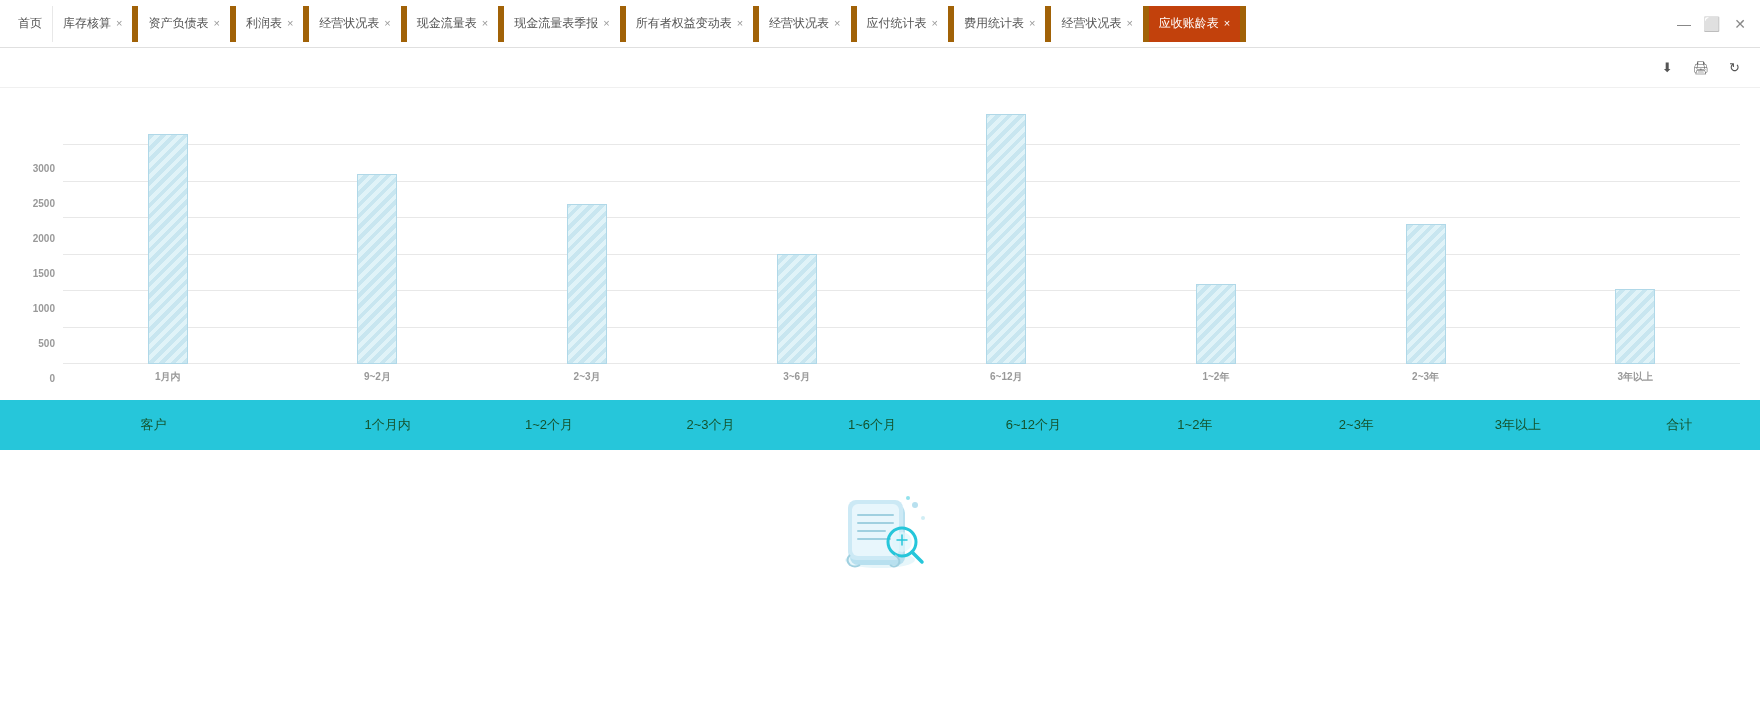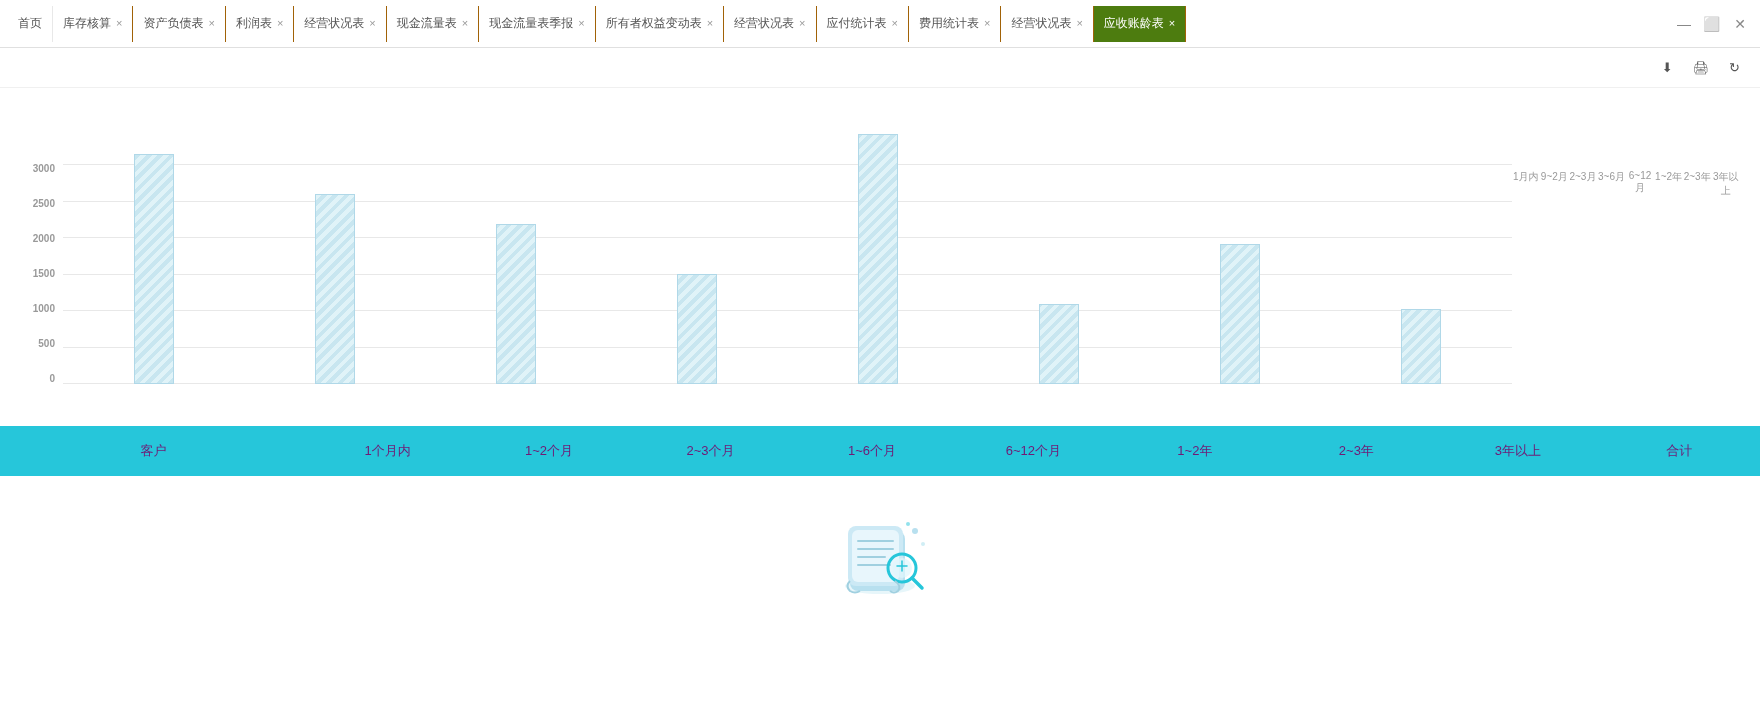--- a/index.html
+++ b/index.html
@@ -18,26 +18,26 @@
       position: relative;
     }
     .tab-item {
       display: inline-flex;
       align-items: center;
       padding: 0 10px;
       height: 36px;
       cursor: pointer;
       font-size: 12px;
       color: #555;
-      border-right: 1px solid #a16207;
+      border-right: 6px solid #a16207;
       white-space: nowrap;
       flex-shrink: 0;
     }
     .tab-item.active {
-      background: #4d7c0f;
+      background: #c2410c;
       color: #fff;
     }
     .tab-item .close-btn {
       margin-left: 5px;
       font-size: 11px;
       color: #999;
       cursor: pointer;
       line-height: 1;
     }
     .tab-item.active .close-btn { color: #fff; }
@@ -121,20 +121,22 @@
       font-size: 10px;
       color: #999;
       width: 35px;
       flex-shrink: 0;
     }
     .chart-y-label { line-height: 1; font-weight: bold; }
 
     .chart-plot-area {
       flex: 1;
       display: flex;
+      flex-direction: column;
+      font-weight: bold;
     }
     .chart-bars-wrapper {
       flex: 1;
       position: relative;
       display: flex;
       align-items: flex-end;
     }
     .chart-grid-lines {
       position: absolute;
       top: 0; left: 0; right: 0; bottom: 0;
@@ -181,26 +183,25 @@
       flex: 1;
       text-align: center;
       font-size: 10px;
       color: #999;
     }
 
     
     .table-header-row {
       display: flex;
       background: #26c6da;
-      color: #701a75;
+      color: #14532d;
       font-size: 13px;
       height: 50px;
       align-items: center;
       flex-shrink: 0;
-      margin-top: 26px;
     }
     .table-header-cell {
       flex: 1;
       text-align: center;
       padding: 0 8px;
     }
     .table-header-cell:first-child {
       flex: 2;
     }
 

